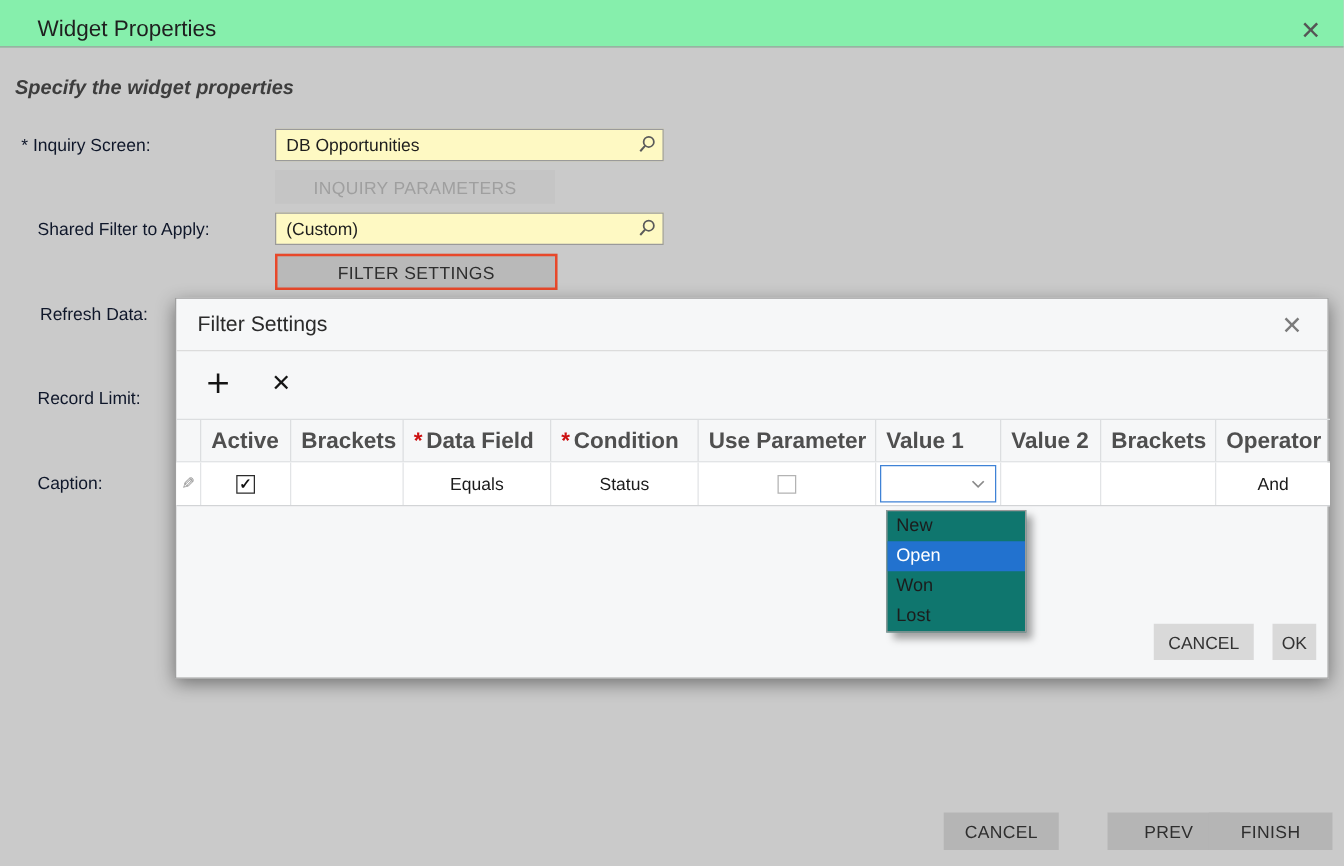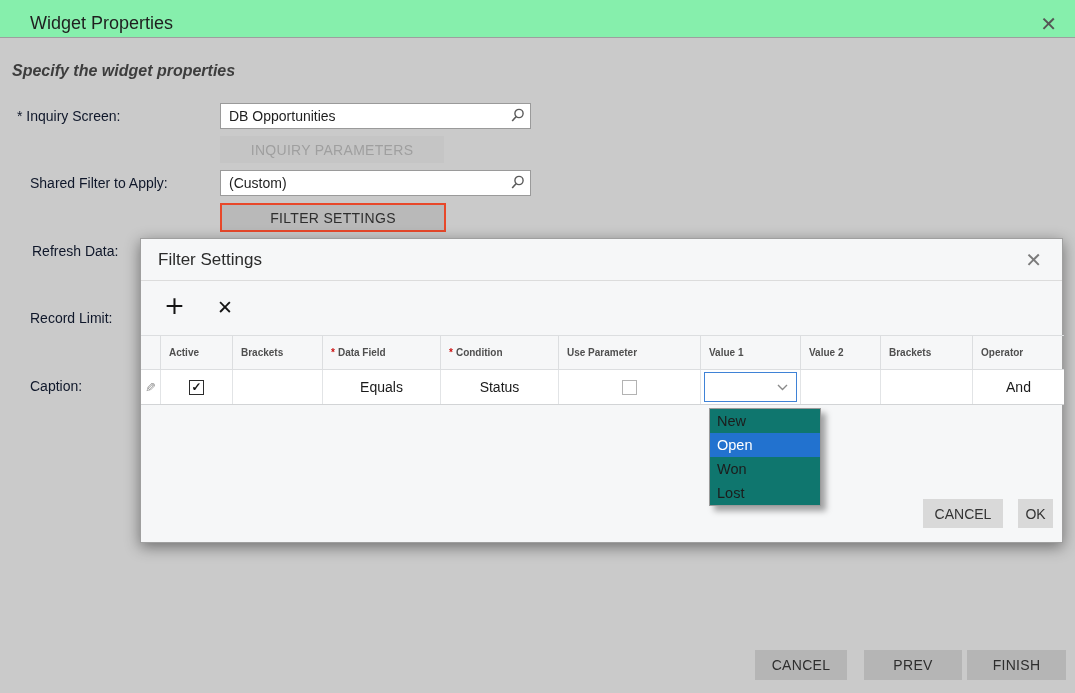--- a/index.html
+++ b/index.html
@@ -34,21 +34,21 @@
   }
   .lbl-inquiry { left:17px; top:108px; }
   .lbl-shared  { left:30px; top:175px; }
   .lbl-refresh { left:32px; top:243px; }
   .lbl-record  { left:30px; top:310px; }
   .lbl-caption { left:30px; top:378px; }
   .lookup-wrap { position:absolute; left:220px; width:311px; height:26px; }
   .lookup-wrap.iw1 { top:103px; }
   .lookup-wrap.iw2 { top:170px; }
   .lookup-input {
-    width:100%; height:100%; border:1px solid #9a9a9a; background:#ffffff;
+    width:100%; height:100%; border:1px solid #9a9a9a; background:#fef9c3;
     font-family:"Liberation Sans",sans-serif; font-size:14px; color:#1e1e1e;
     padding:0 26px 0 8px; outline:none;
   }
   .search-icon { position:absolute; right:6px; top:5px; width:15px; height:15px; }
   .gray-btn {
     position:absolute; left:220px; width:224px; height:27px;
     display:flex; align-items:center; justify-content:center;
     font-size:14px; letter-spacing:.3px; border:none; cursor:default;
     font-family:"Liberation Sans",sans-serif;
   }
@@ -57,21 +57,21 @@
     top:203px; background:#b9b9b9; color:#2e2e2e;
     border:2px solid #e8482a; width:226px; height:29px;
   }
   .footer-btn {
     position:absolute; top:650px; height:30px;
     display:flex; align-items:center; justify-content:center;
     background:#b5b5b5; color:#2e2e2e; font-size:14px; letter-spacing:.3px;
     border:none; cursor:default; font-family:"Liberation Sans",sans-serif;
   }
   .btn-cancel-main { left:755px; width:92px; }
-  .btn-prev       { left:864px; width:98px; }
+  .btn-prev       { left:886px; width:98px; }
   .btn-finish     { left:967px; width:99px; }
 
   
   .filter-dialog {
     position:absolute; left:140px; top:238px; width:923px; height:305px;
     background:#f6f7f8; border:1px solid #9f9f9f;
     box-shadow:0 4px 14px rgba(0,0,0,.45);
   }
   .fd-header {
     position:absolute; top:0; left:0; right:0; height:42px;
@@ -86,21 +86,21 @@
   .tb-add { left:23px; top:52px; font-size:25px; font-weight:400; }
   .tb-del { left:76px; top:57px; font-size:19px; }
 
   .grid { position:absolute; left:0; top:96px; width:923px; }
   .grid-header {
     display:flex; height:35px;
     border-top:1px solid #dcdee0; border-bottom:1px solid #dcdee0;
   }
   .grid-header .cell {
     display:flex; align-items:center; padding-left:8px;
-    font-size:10px; font-weight:bold; color:#4f4f4f;
+    font-size:18px; font-weight:bold; color:#4f4f4f;
     border-right:1px solid #dcdee0; white-space:nowrap; overflow:hidden;
   }
   .req-star { color:#cc1111; margin-right:3px; font-weight:bold; }
   .grid-row { display:flex; height:35px; background:#fff; border-bottom:1px solid #d2d4d6; }
   .grid-row .cell {
     display:flex; align-items:center; justify-content:center;
     font-size:14px; color:#1a1a1a; border-right:1px solid #e2e4e6;
     position:relative;
   }
   .c0{width:20px;} .c1{width:72px;} .c2{width:90px;} .c3{width:118px;}

